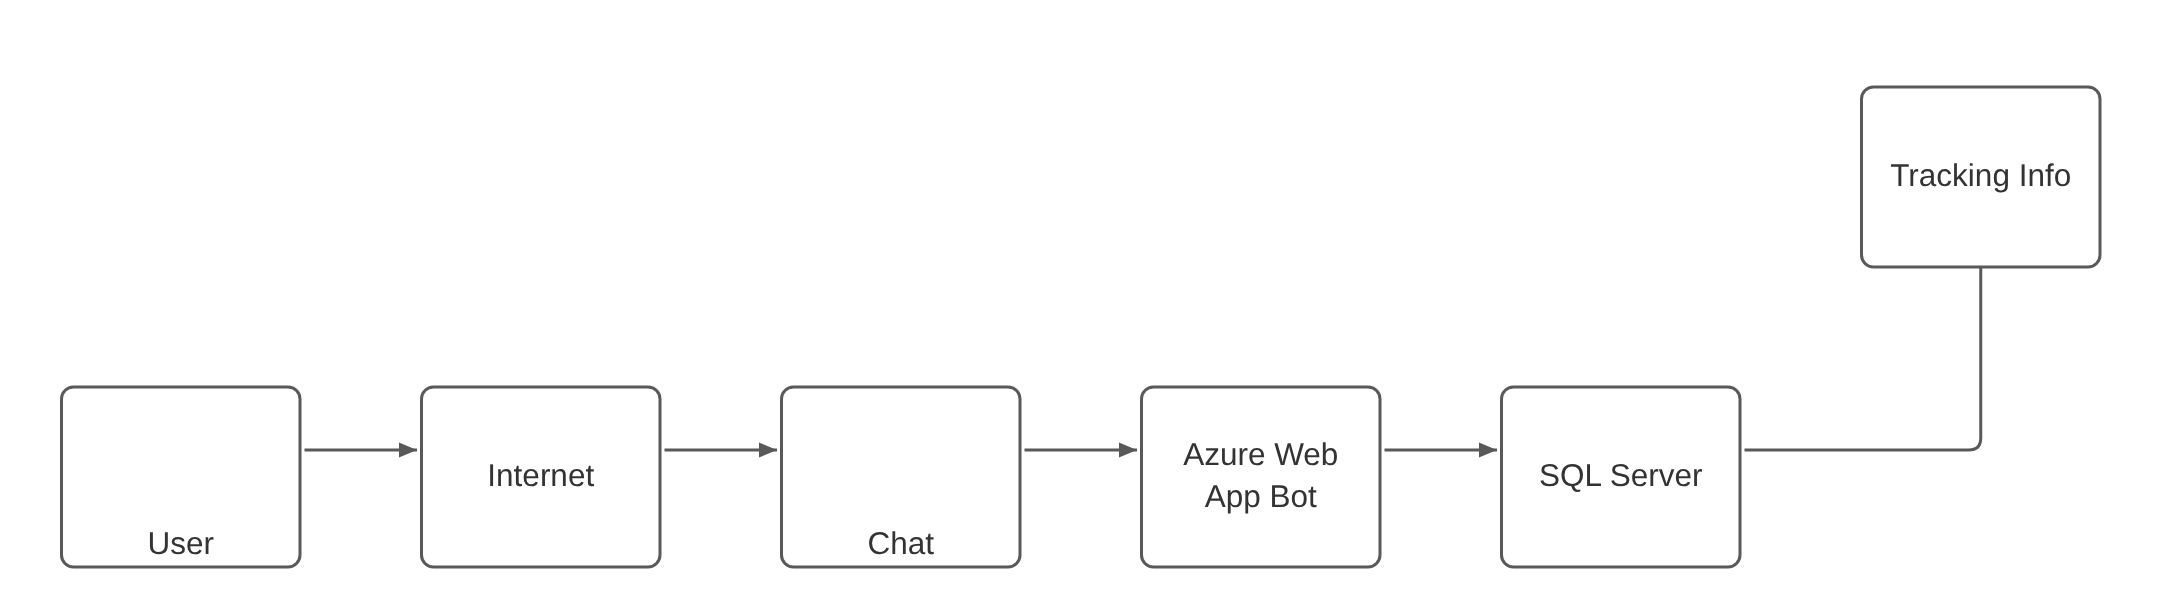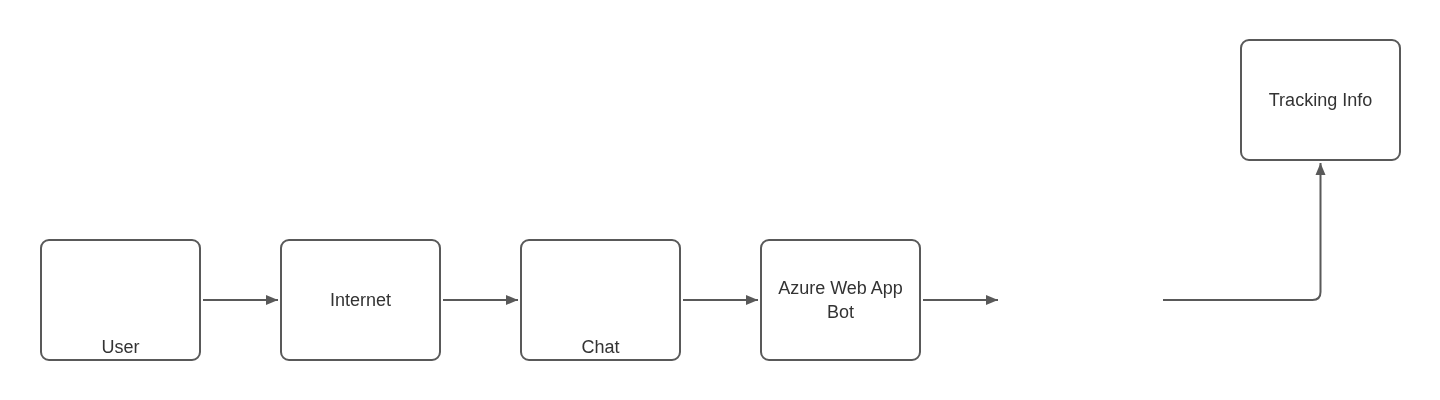--- a/index.html
+++ b/index.html
@@ -28,22 +28,23 @@
     height: 122px;
     box-sizing: border-box;
     background: #ffffff;
     border: 2px solid #595959;
     border-radius: 9px;
     display: flex;
     align-items: center;
     justify-content: center;
     text-align: center;
     color: #333333;
-    font-size: 18px;
+    font-size: 21px;
     line-height: 1.35;
+    margin-top: 18px;
   }
   .node .label {
     display: block;
     max-width: 132px;
   }
   .node-user          { left: 40px;   top: 239px; align-items: flex-end; }
   .node-internet      { left: 280px;  top: 239px; }
   .node-chat          { left: 520px;  top: 239px; align-items: flex-end; }
   .node-azure         { left: 760px;  top: 239px; }
   .node-sql           { left: 1000px; top: 239px; }
@@ -76,18 +77,21 @@
   </div>
 
   <div class="node node-chat">
     <span class="label">Chat</span>
   </div>
 
   <div class="node node-azure">
     <span class="label">Azure Web App Bot</span>
   </div>
 
+  <div class="node node-sql">
+    <span class="label">SQL Server</span>
+  </div>
 
   <div class="node node-tracking">
     <span class="label">Tracking Info</span>
   </div>
 
 </div>
 
 </body></html>

